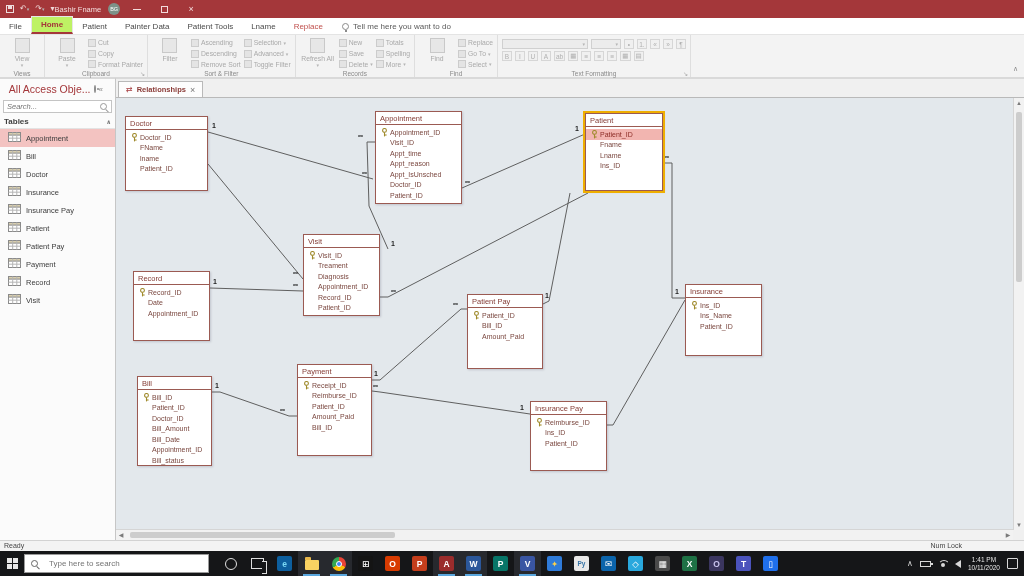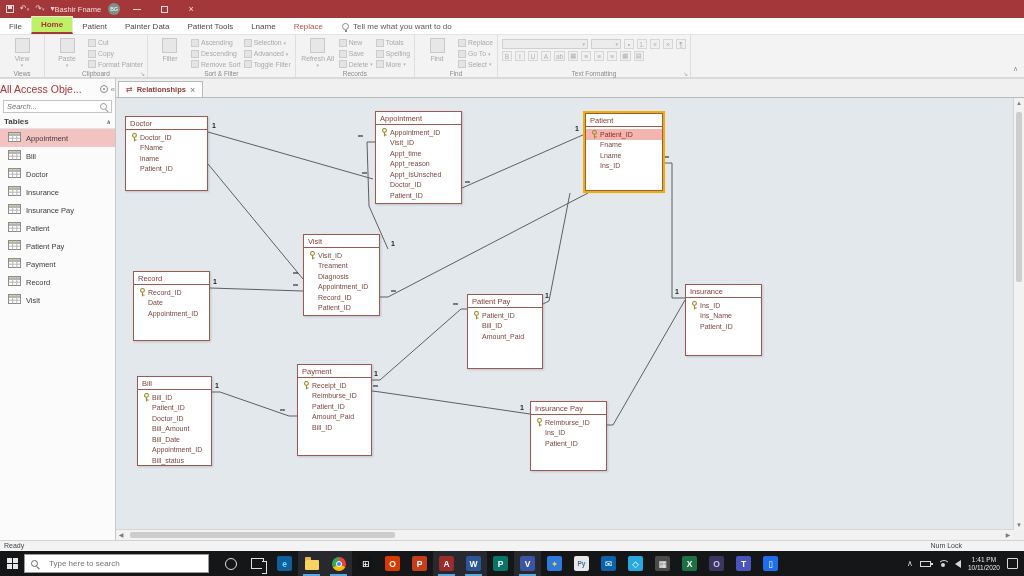--- a/index.html
+++ b/index.html
@@ -40,21 +40,21 @@
   .sico{width:8px;height:8px;background:#e4e4e4;border:1px solid #cccccc;flex:0 0 auto;}
   .dd{font-size:5px;color:#b5b5b5;}
   .tfg{display:flex;flex-direction:column;gap:2px;padding-top:2px;}
   .tfrow{display:flex;align-items:center;gap:3px;}
   .combo{height:10px;background:#ececec;border:1px solid #d0d0d0;display:flex;align-items:center;justify-content:flex-end;color:#b5b5b5;font-size:5px;padding-right:2px;}
   .mini{min-width:10px;height:10px;border:1px solid #d6d6d6;background:#f0f0f0;color:#b0b0b0;font-size:6.5px;display:flex;align-items:center;justify-content:center;padding:0 1px;}
   .ribcollapse{position:absolute;right:6px;bottom:4px;font-size:7px;color:#8a8a8a;}
 
   
   .navpane{position:absolute;left:0;top:78px;width:116px;height:462px;background:#fbfbfb;border-right:1px solid #c6c6c6;border-top:1px solid #d9d9d9;}
-  .navtitle{display:flex;align-items:center;height:20px;padding:0 0;color:#a4373a;font-size:10.5px;white-space:nowrap;}
+  .navtitle{display:flex;align-items:center;height:20px;padding:0 12px;color:#a4373a;font-size:10.5px;white-space:nowrap;justify-content:flex-end;}
   .navtitle .sp{flex:1;}
   .navtico{color:#8a8a8a;font-size:8px;margin-left:3px;}
   .navopts{width:8px;height:8px;border:1px solid #8a8a8a;border-radius:50%;position:relative;margin-left:3px;}
   .navopts:after{content:"";position:absolute;left:2px;top:2px;width:2px;height:2px;background:#8a8a8a;border-radius:50%;}
   .navsearch{margin:1px 3px;height:13px;border:1px solid #c4c4c4;background:#fff;display:flex;align-items:center;}
   .navsearch input{flex:1;border:0;outline:0;font-size:7.5px;font-style:italic;color:#888;padding:0 3px;min-width:0;background:transparent;}
   .mag{width:7px;height:7px;border:1.3px solid #9a9a9a;border-radius:50%;position:relative;margin-right:4px;flex:0 0 auto;}
   .mag:after{content:"";position:absolute;left:5px;top:5px;width:4px;height:1.3px;background:#9a9a9a;transform:rotate(45deg);transform-origin:0 0;}
   .navsec{display:flex;align-items:center;height:15px;padding:0 4px;font-size:8px;font-weight:bold;color:#3f3f3f;border-bottom:1px solid #e3e3e3;}
   .navsec .sp{flex:1;}
@@ -152,21 +152,21 @@
         <div class="rtab">File</div>
         <div class="rtab active">Home</div>
         <div class="rtab">Patient</div>
         <div class="rtab">Painter Data</div>
         <div class="rtab">Patient Tools</div>
         <div class="rtab">Lname</div>
         <div class="rtab ctx">Replace</div>
       </div>
     <div class="tellme">
       <span class="bulb"></span>
-      <span>Tell me what you want to do</span>
+      <span>Tell me here you want to do</span>
     </div>
   </div>
 
   <div class="ribbon">
     <span class="ribcollapse">∧</span>
   <div class="rgroup">
         <div class="bigbtn">
           <div class="bigico"></div>
           <div>View</div>
           <div class="dd">▾</div>

